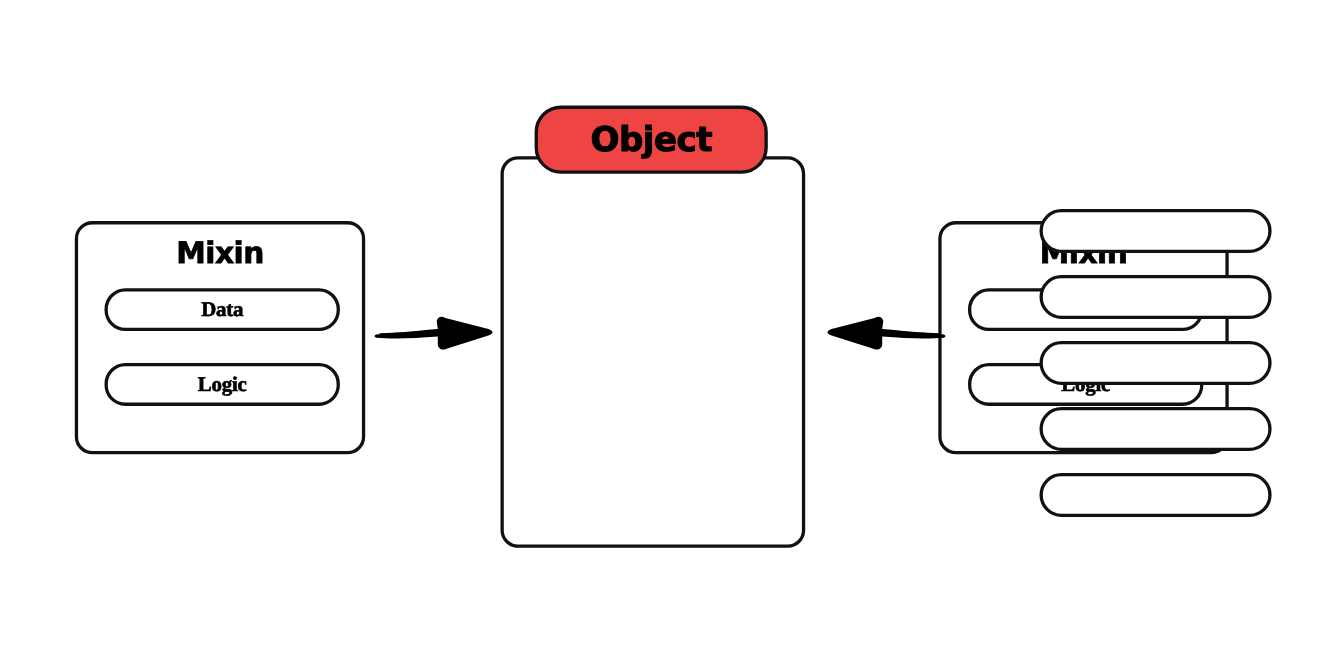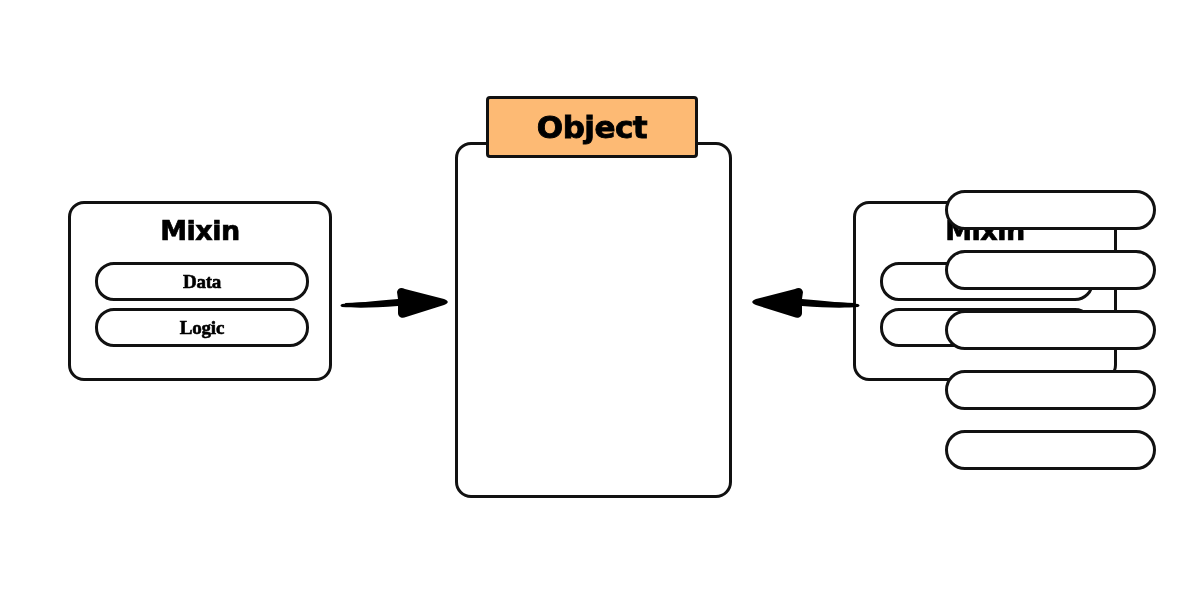--- a/index.html
+++ b/index.html
@@ -17,21 +17,21 @@
     height: 600px;
     background: #ffffff;
     overflow: hidden;
   }
 
   
   .mixin-card {
     position: absolute;
     box-sizing: border-box;
     width: 264px;
-    height: 180px;
+    height: 212px;
     top: 201px;
     background: #ffffff;
     border: 3px solid #111111;
     border-radius: 16px;
   }
   .mixin-card.left  { left: 68px; }
   .mixin-card.right { left: 853px; }
 
   .mixin-title {
     position: absolute;
@@ -55,21 +55,21 @@
     width: 214px;
     height: 39px;
     background: #ffffff;
     border: 3px solid #111111;
     border-radius: 19px;
     display: flex;
     align-items: center;
     justify-content: center;
   }
   .mixin-slot.slot-data  { top: 58px; }
-  .mixin-slot.slot-logic { top: 104px; text-align: right; }
+  .mixin-slot.slot-logic { top: 126px; text-align: right; }
 
   .mixin-slot-label {
     font-family: Liberation Serif, serif;
     font-size: 19px;
     font-weight: bold;
     letter-spacing: -0.2px;
     color: #000000;
     -webkit-text-stroke: 0.6px #000000;
   }
 
@@ -86,23 +86,23 @@
     border-radius: 16px;
   }
 
   #object-title-box {
     position: absolute;
     box-sizing: border-box;
     left: 486px;
     top: 96px;
     width: 212px;
     height: 62px;
-    background: #fdba74;
-    border: 3px solid #111111;
-    border-radius: 4px;
+    background: #ef4444;
+    border: 3px solid #111111;
+    border-radius: 24px;
     display: flex;
     align-items: center;
     justify-content: center;
     z-index: 5;
   }
   #object-title-text {
     font-family: "DejaVu Sans", sans-serif;
     font-size: 31px;
     font-weight: bold;
     letter-spacing: -0.5px;

